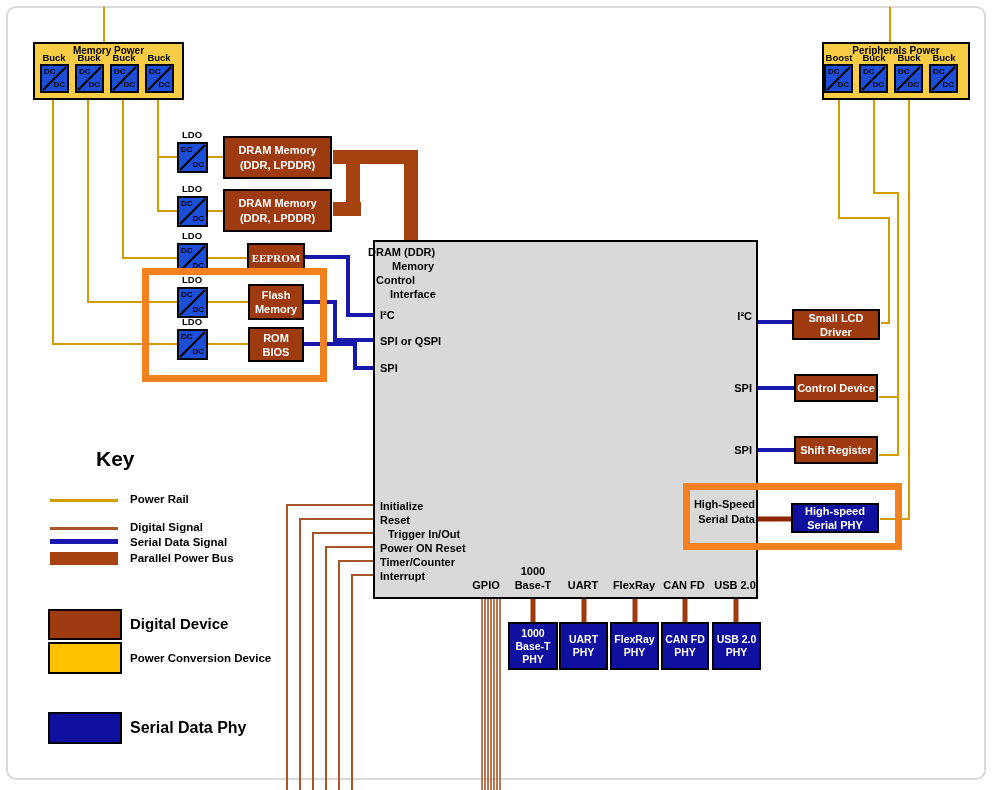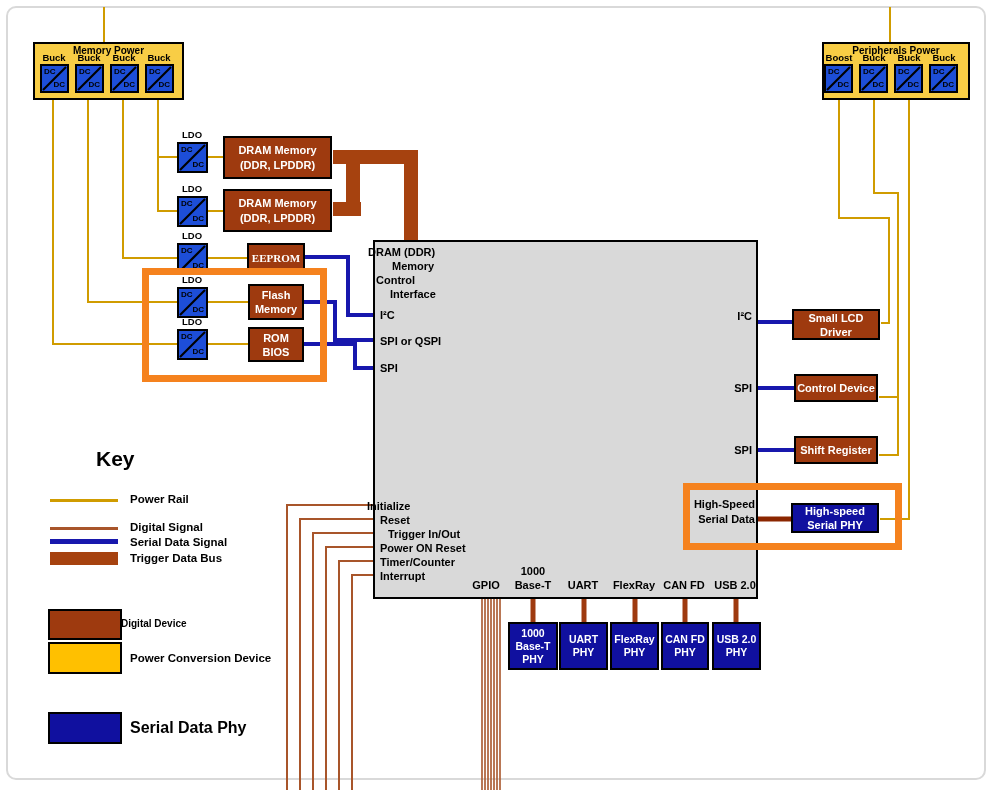--- a/index.html
+++ b/index.html
@@ -221,21 +221,21 @@
 BIOS</div>
 
   <div class="mcp"></div>
   <div class="lbl" style="left:368px;top:245px;">DRAM (DDR)</div>
   <div class="lbl" style="left:392px;top:259px;">Memory</div>
   <div class="lbl" style="left:376px;top:273px;">Control</div>
   <div class="lbl" style="left:390px;top:287px;">Interface</div>
   <div class="lbl" style="left:380px;top:308px;">I²C</div>
   <div class="lbl" style="left:380px;top:334px;">SPI or QSPI</div>
   <div class="lbl" style="left:380px;top:361px;">SPI</div>
-  <div class="lbl" style="left:367px;top:499px;">Initialize</div>
+  <div class="lbl" style="left:380px;top:499px;">Initialize</div>
   <div class="lbl" style="left:380px;top:513px;">Reset</div>
   <div class="lbl" style="left:388px;top:527px;">Trigger In/Out</div>
   <div class="lbl" style="left:380px;top:541px;">Power ON Reset</div>
   <div class="lbl" style="left:380px;top:555px;">Timer/Counter</div>
   <div class="lbl" style="left:380px;top:569px;">Interrupt</div>
   <div class="lbl ctr" style="left:465px;top:578px;width:42px;">GPIO</div>
   <div class="lbl ctr" style="left:508px;top:564px;width:50px;">1000
 Base-T</div>
   <div class="lbl ctr" style="left:558px;top:578px;width:50px;">UART</div>
   <div class="lbl ctr" style="left:609px;top:578px;width:50px;">FlexRay</div>
@@ -267,23 +267,23 @@
 PHY</div>
 
   <div class="lbl" style="left:96px;top:447px;font-size:21px;line-height:24px;">Key</div>
   <div class="kline" style="left:50px;top:499px;width:68px;height:2.5px;background:#D09C00;"></div>
   <div class="lbl" style="left:130px;top:492px;font-size:11.5px;">Power Rail</div>
   <div class="kline" style="left:50px;top:527px;width:68px;height:2.5px;background:#A8552A;"></div>
   <div class="lbl" style="left:130px;top:520px;font-size:11.5px;">Digital Signal</div>
   <div class="kline" style="left:50px;top:539px;width:68px;height:5px;background:#1818AD;"></div>
   <div class="lbl" style="left:130px;top:535px;font-size:11.5px;">Serial Data Signal</div>
   <div class="kline" style="left:50px;top:552px;width:68px;height:13px;background:#A6420F;"></div>
-  <div class="lbl" style="left:130px;top:551px;font-size:11.5px;">Trigger Data Bus</div>
+  <div class="lbl" style="left:130px;top:551px;font-size:11.5px;">Parallel Power Bus</div>
   <div class="box brown" style="left:48px;top:609px;width:74px;height:31px;"></div>
-  <div class="lbl" style="left:121px;top:617px;font-size:10px;">Digital Device</div>
+  <div class="lbl" style="left:130px;top:617px;font-size:15px;">Digital Device</div>
   <div class="box gold" style="left:48px;top:642px;width:74px;height:32px;"></div>
   <div class="lbl" style="left:130px;top:651px;font-size:11.5px;">Power Conversion Device</div>
   <div class="box blue" style="left:48px;top:712px;width:74px;height:32px;"></div>
   <div class="lbl" style="left:130px;top:721px;font-size:16px;">Serial Data Phy</div>
 
   <div class="hl" style="left:142px;top:268px;width:185px;height:114px;"></div>
   <div class="hl" style="left:683px;top:483px;width:219px;height:67px;"></div>
 </div>
 
 </body></html>

